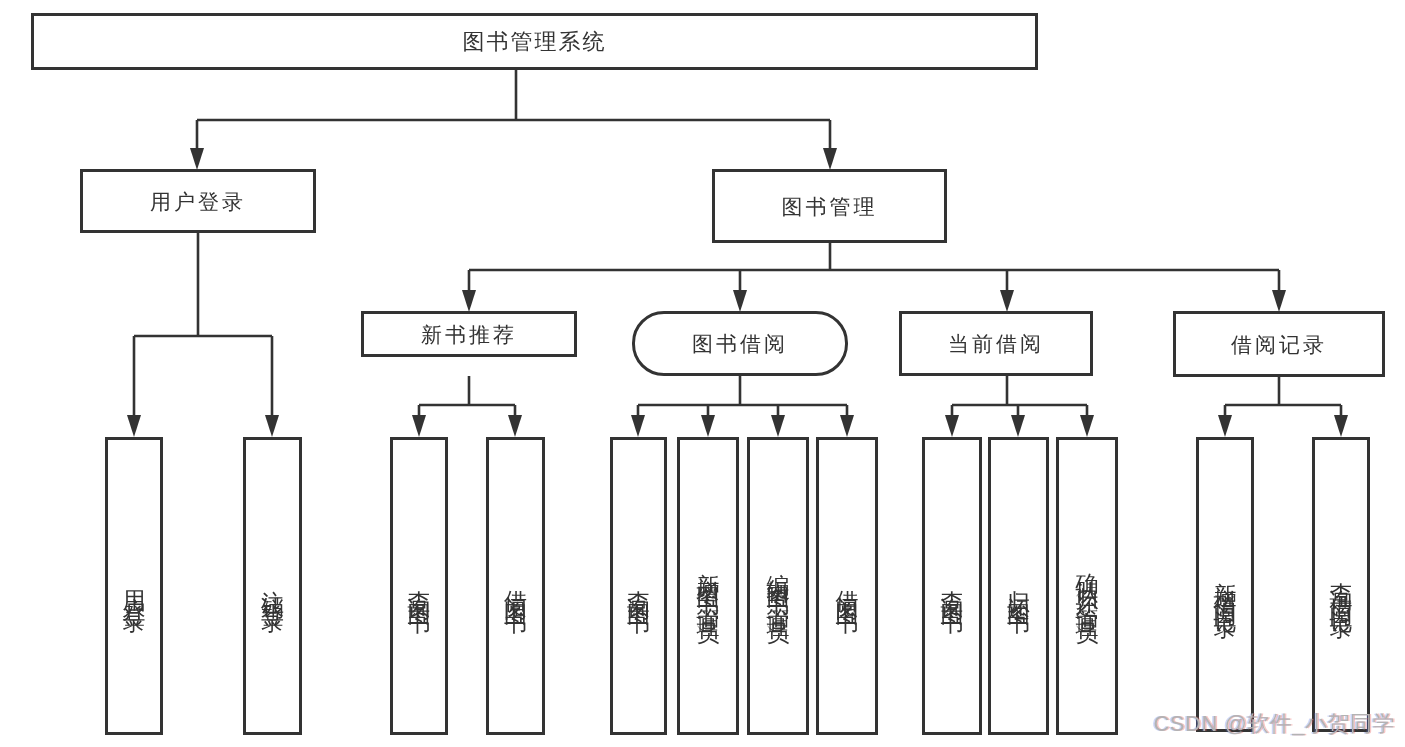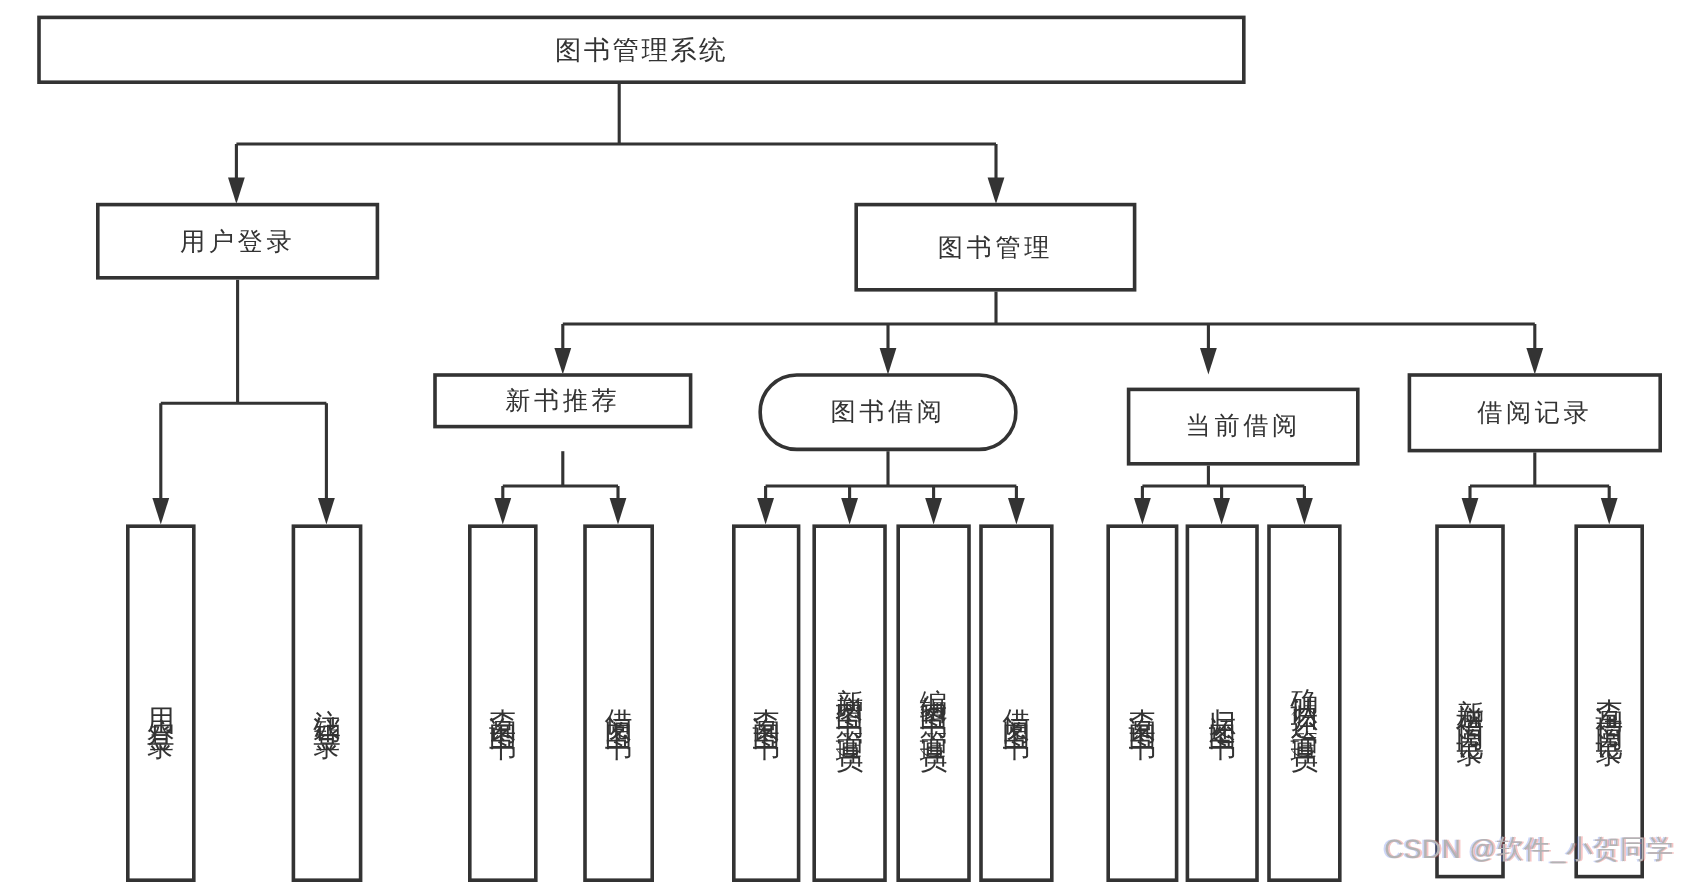--- a/index.html
+++ b/index.html
@@ -43,21 +43,21 @@
   }
   .node.vertical {
     writing-mode: vertical-rl;
     text-orientation: mixed;
     font-size: 23px;
     letter-spacing: 7px;
   }
   .watermark {
     position: absolute;
     right: 10px;
-    bottom: 24px;
+    bottom: 8px;
     z-index: 3;
     font-size: 22px;
     letter-spacing: 0.5px;
     color: var(--wm, #b3b3b3);
     text-shadow: 1.5px 0 0 rgba(230, 90, 90, 0.35), -1.5px 0 0 rgba(90, 120, 230, 0.30);
     white-space: nowrap;
   }
 </style>
 </head>
 <body>
@@ -116,21 +116,21 @@
       <polygon points="1080,415 1094,415 1087,437" fill="#333333" data-name="arrowhead-icon"></polygon>
       <polygon points="1218,415 1232,415 1225,437" fill="#333333" data-name="arrowhead-icon"></polygon>
       <polygon points="1334,415 1348,415 1341,437" fill="#333333" data-name="arrowhead-icon"></polygon>
     </svg>
   <div id="nodes" data-name="diagram-nodes">
       <div class="node horizontal" data-name="node-root" style="left: 13px; top: 13px; width: 1007px; height: 57px; margin-left: 18px;">图书管理系统</div>
       <div class="node horizontal" data-name="node-user-login" style="left: 80px; top: 169px; width: 236px; height: 64px;">用户登录</div>
       <div class="node horizontal" data-name="node-book-management" style="left: 712px; top: 169px; width: 235px; height: 74px;">图书管理</div>
       <div class="node horizontal" data-name="node-new-book-recommend" style="left: 361px; top: 311px; width: 216px; height: 46px;">新书推荐</div>
       <div class="node horizontal" data-name="node-book-borrowing" style="left: 632px; top: 311px; width: 216px; height: 65px; border-radius: 32px;">图书借阅</div>
-      <div class="node horizontal" data-name="node-current-borrowing" style="left: 939px; top: 311px; width: 194px; height: 65px; margin-top: 12px;">当前借阅</div>
+      <div class="node horizontal" data-name="node-current-borrowing" style="left: 899px; top: 311px; width: 194px; height: 65px;">当前借阅</div>
       <div class="node horizontal" data-name="node-borrow-records" style="left: 1173px; top: 311px; width: 212px; height: 66px;">借阅记录</div>
       <div class="node vertical" data-name="leaf-user-login" style="left: 105px; top: 437px; width: 58px; height: 298px;">用户登录</div>
       <div class="node vertical" data-name="leaf-logout" style="left: 243px; top: 437px; width: 59px; height: 298px;">注销登录</div>
       <div class="node vertical" data-name="leaf-query-books-recommend" style="left: 390px; top: 437px; width: 58px; height: 298px;">查询图书</div>
       <div class="node vertical" data-name="leaf-borrow-books-recommend" style="left: 486px; top: 437px; width: 59px; height: 298px;">借阅图书</div>
       <div class="node vertical" data-name="leaf-query-books-borrowing" style="left: 610px; top: 437px; width: 57px; height: 298px;">查询图书</div>
       <div class="node vertical" data-name="leaf-add-books-admin" style="left: 677px; top: 437px; width: 62px; height: 298px;">新增图书（管理员）</div>
       <div class="node vertical" data-name="leaf-edit-books-admin" style="left: 747px; top: 437px; width: 62px; height: 298px;">编辑图书（管理员）</div>
       <div class="node vertical" data-name="leaf-borrow-books" style="left: 816px; top: 437px; width: 62px; height: 298px;">借阅图书</div>
       <div class="node vertical" data-name="leaf-query-books-current" style="left: 922px; top: 437px; width: 60px; height: 298px;">查询图书</div>

